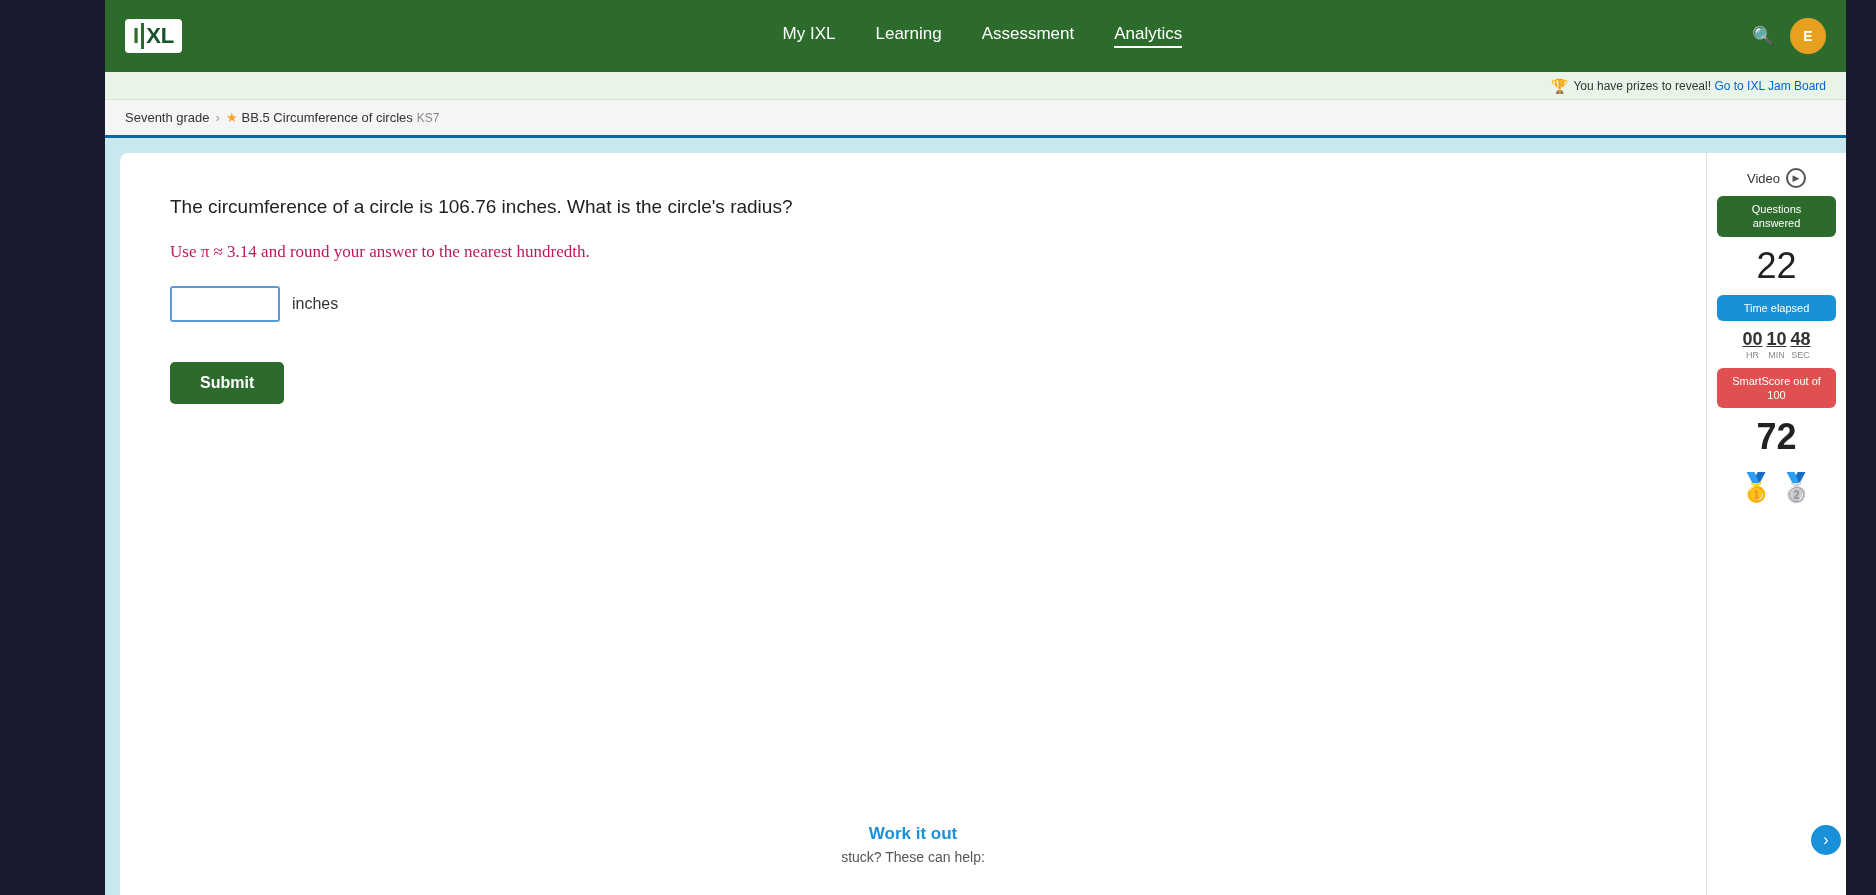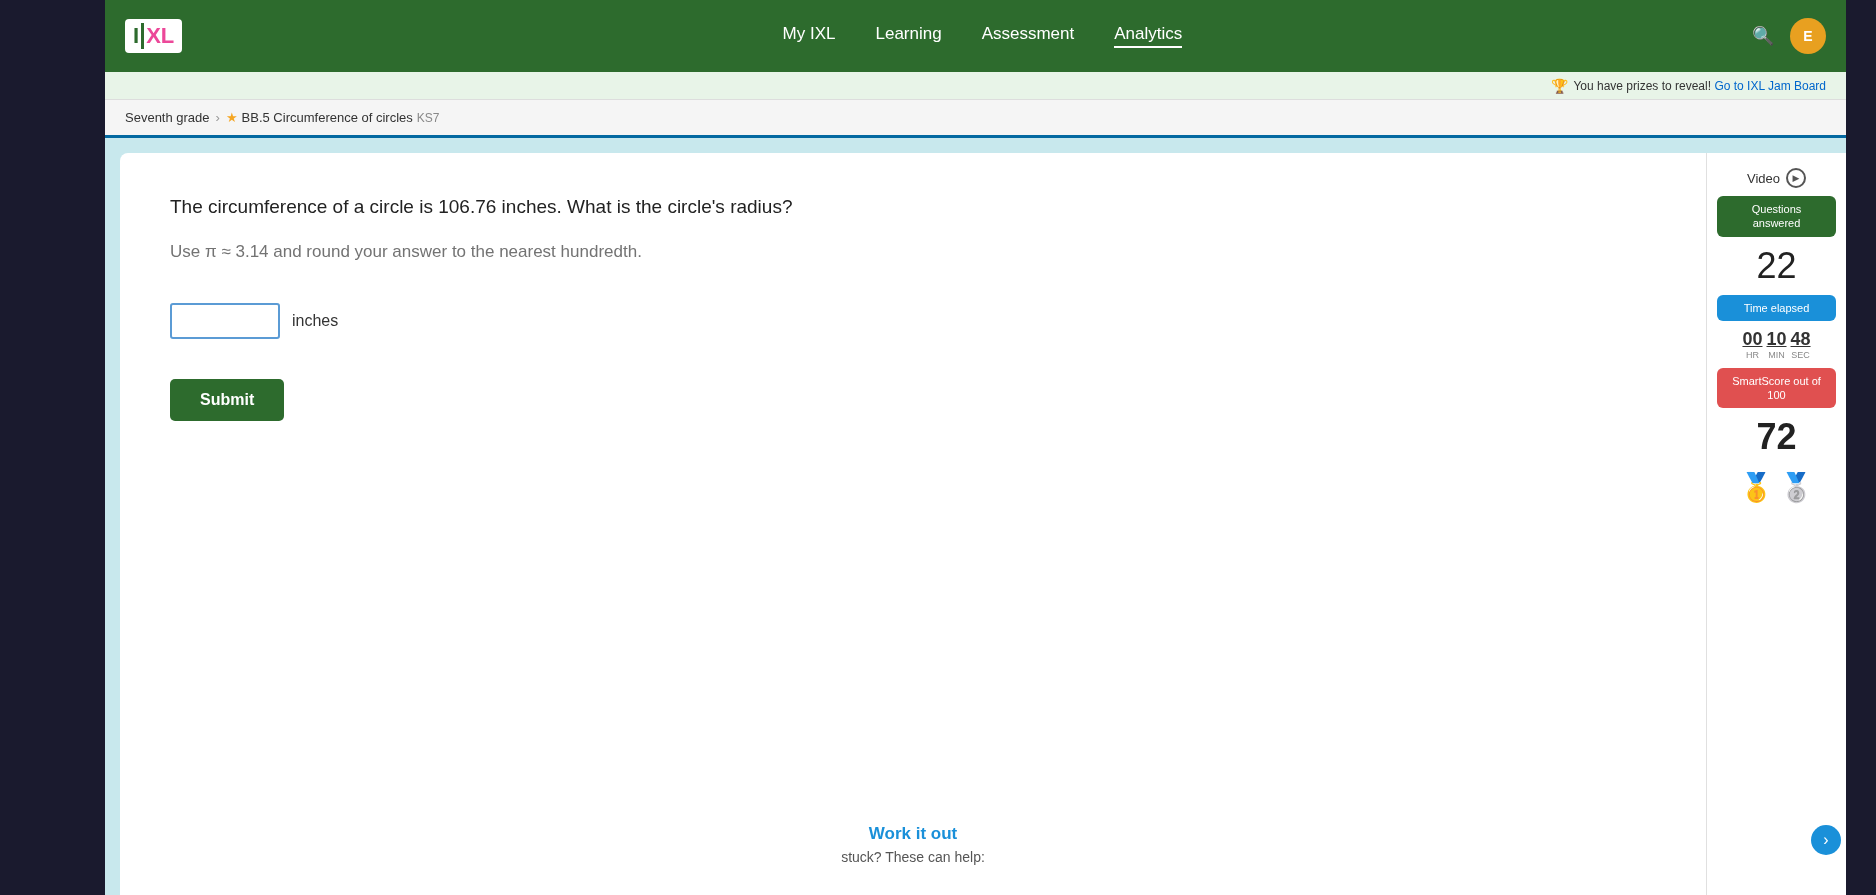--- a/index.html
+++ b/index.html
@@ -56,21 +56,21 @@
       margin-right: 30px;
     }
     .ixl-logo-i {
       color: #2d6b2d;
       font-weight: bold;
       font-size: 22px;
       border-right: 3px solid #2d6b2d;
       padding-right: 2px;
     }
     .ixl-logo-xl {
-      color: #ec4899;
+      color: #14532d;
       font-weight: bold;
       font-size: 22px;
       padding-left: 2px;
       text-align: right;
     }
 
     .nav-links {
       display: flex;
       gap: 40px;
       flex: 1;
@@ -170,22 +170,23 @@
     .question-text {
       font-size: 19px;
       color: #222;
       line-height: 1.5;
       margin-bottom: 20px;
       font-weight: 400;
     }
 
     .sub-text {
       font-size: 17px;
-      color: #737373;
-      margin-bottom: 41px;
+      color: #be185d;
+      margin-bottom: 24px;
+      font-family: Liberation Serif, serif;
     }
 
     .answer-row {
       display: flex;
       align-items: center;
       gap: 12px;
       margin-bottom: 40px;
     }
 
     .answer-input {

